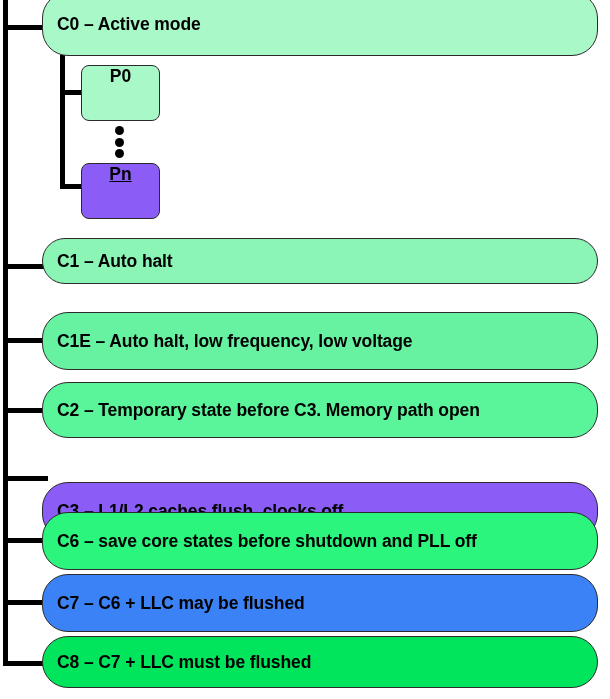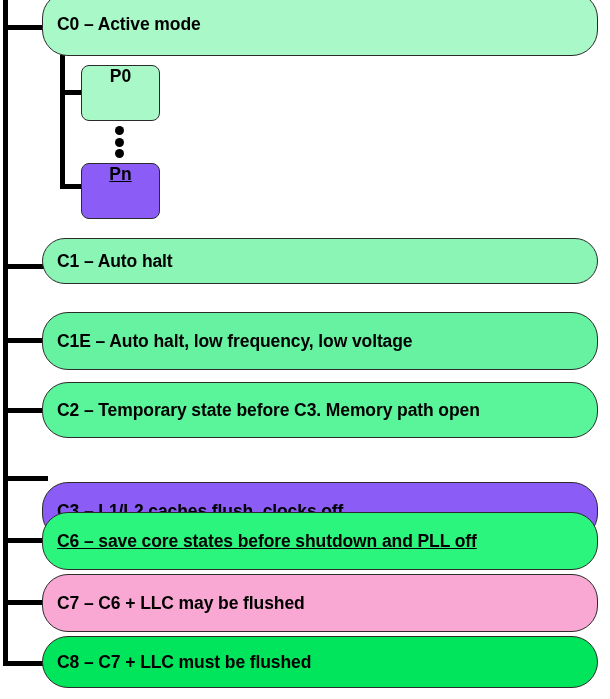--- a/index.html
+++ b/index.html
@@ -117,25 +117,25 @@
   </div>
 
   <div class="cbox" style="left:42px; top:382px; width:556px; height:56px; background:#5AF59A;">
     <span class="label">C2 – Temporary state before C3. Memory path open</span>
   </div>
 
   <div class="cbox" style="left:42px; top:450px; width:556px; height:58px; background:#8b5cf6;margin-top:32px;">
     <span class="label">C3 – L1/L2 caches flush, clocks off</span>
   </div>
 
-  <div class="cbox" style="left:42px; top:512px; width:556px; height:58px; background:#2BF57D;text-decoration:underline;">
+  <div class="cbox" style="left:42px; top:512px; width:556px; height:58px; background:#2BF57D;">
     <span class="label">C6 – save core states before shutdown and PLL off</span>
   </div>
 
-  <div class="cbox" style="left:42px; top:574px; width:556px; height:58px; background:#f9a8d4;">
+  <div class="cbox" style="left:42px; top:574px; width:556px; height:58px; background:#3b82f6;">
     <span class="label">C7 – C6 + LLC may be flushed</span>
   </div>
 
   <div class="cbox" style="left:42px; top:636px; width:556px; height:52px; background:#00E55C;">
     <span class="label">C8 – C7 + LLC must be flushed</span>
   </div>
 
   <div class="pbox" style="left:81px; top:65px; width:79px; height:56px; background:#A8F8C8;">
     <span class="label">P0</span>
   </div>

